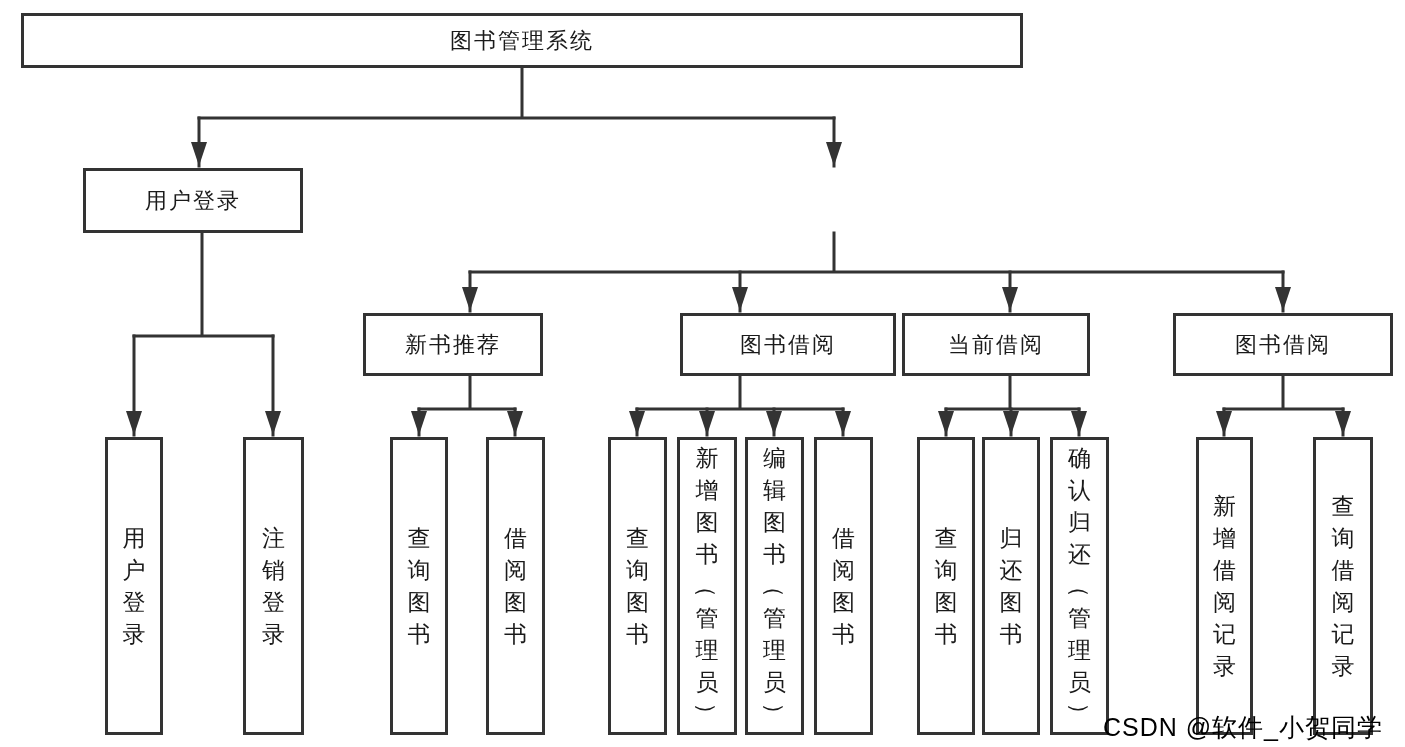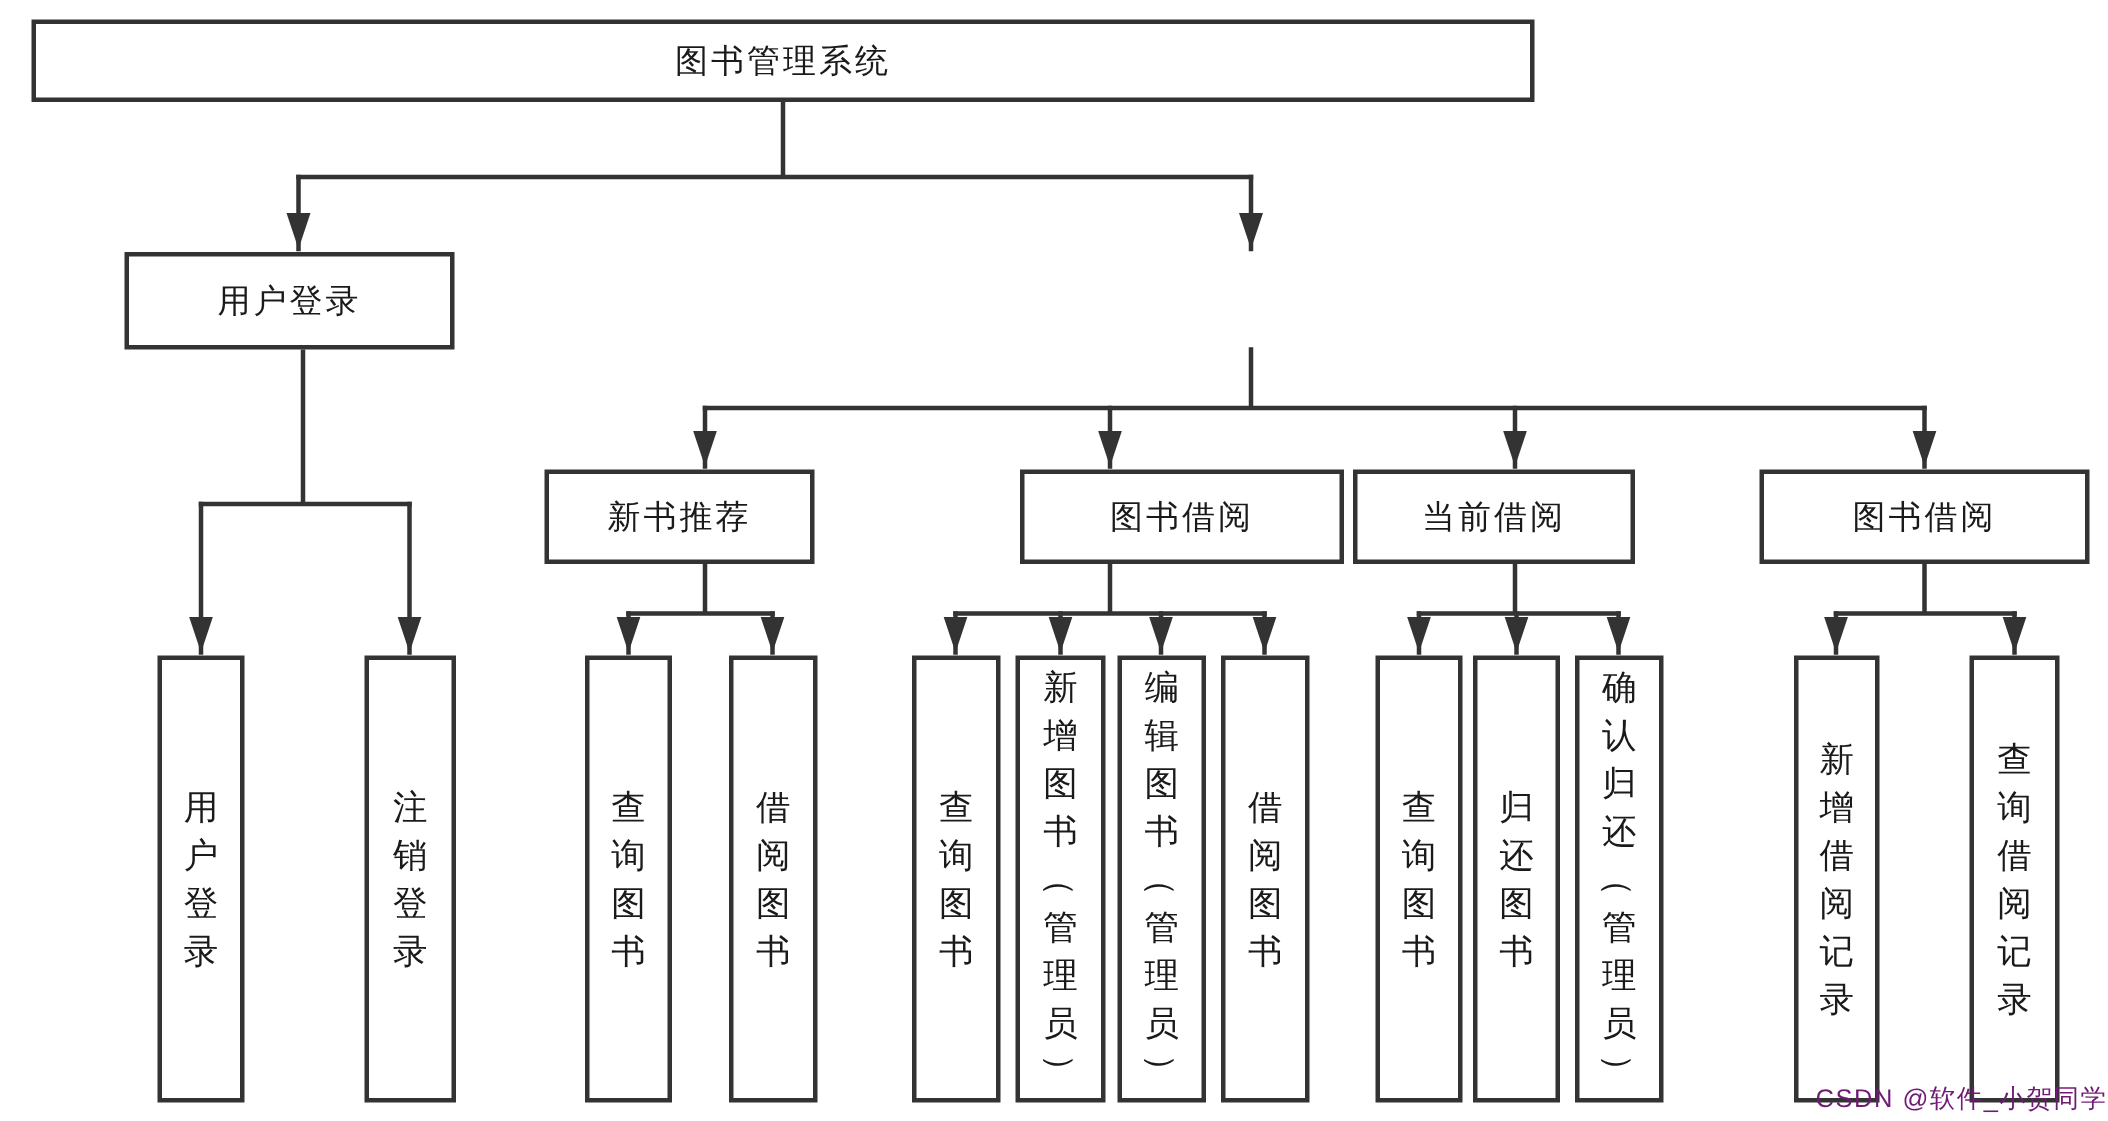--- a/index.html
+++ b/index.html
@@ -13,22 +13,22 @@
   .node {
     position:absolute; box-sizing:border-box; z-index:1;
     background:#ffffff; border:3px solid #333333;
     display:flex; align-items:center; justify-content:center;
   }
   .h-node { font-size:22px; letter-spacing:2px; white-space:nowrap; }
   .v-node { flex-direction:column; font-size:23px; }
   .v-node div { height:32px; line-height:32px; width:100%; text-align:center; }
   .v-node div.rot { transform:rotate(90deg); }
   .watermark {
-    position:absolute; right:0; bottom:3px; z-index:3;
-    font-size:17px; letter-spacing:1px; color:#701a75; white-space:nowrap;
+    position:absolute; right:22px; bottom:3px; z-index:3;
+    font-size:25px; letter-spacing:1px; color:#000000; white-space:nowrap;
   }
 </style>
 </head>
 <body>
 
 <div class="stage">
 
   <svg class="wires" width="1405" height="747" viewBox="0 0 1405 747">
     <defs>
       <marker id="arrow" markerUnits="userSpaceOnUse" markerWidth="26" markerHeight="18" refX="24" refY="8" orient="auto">

